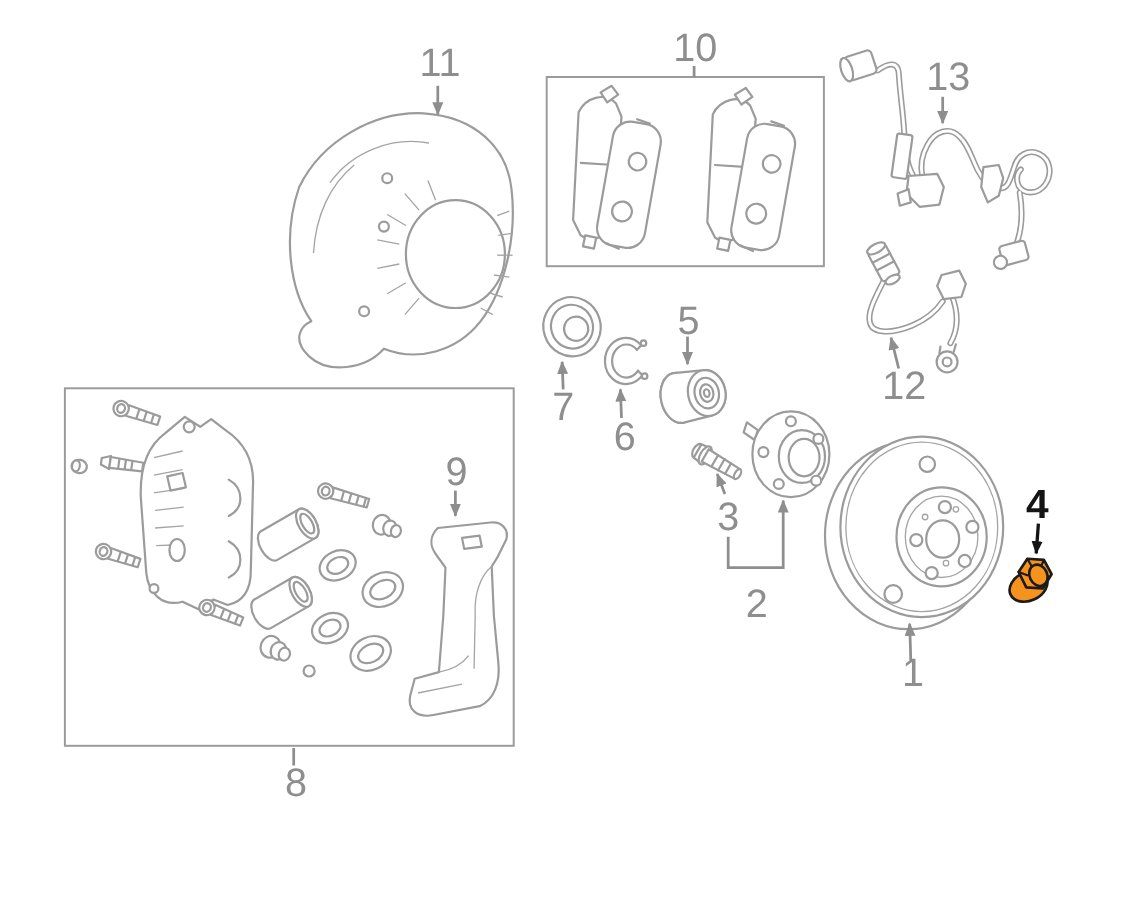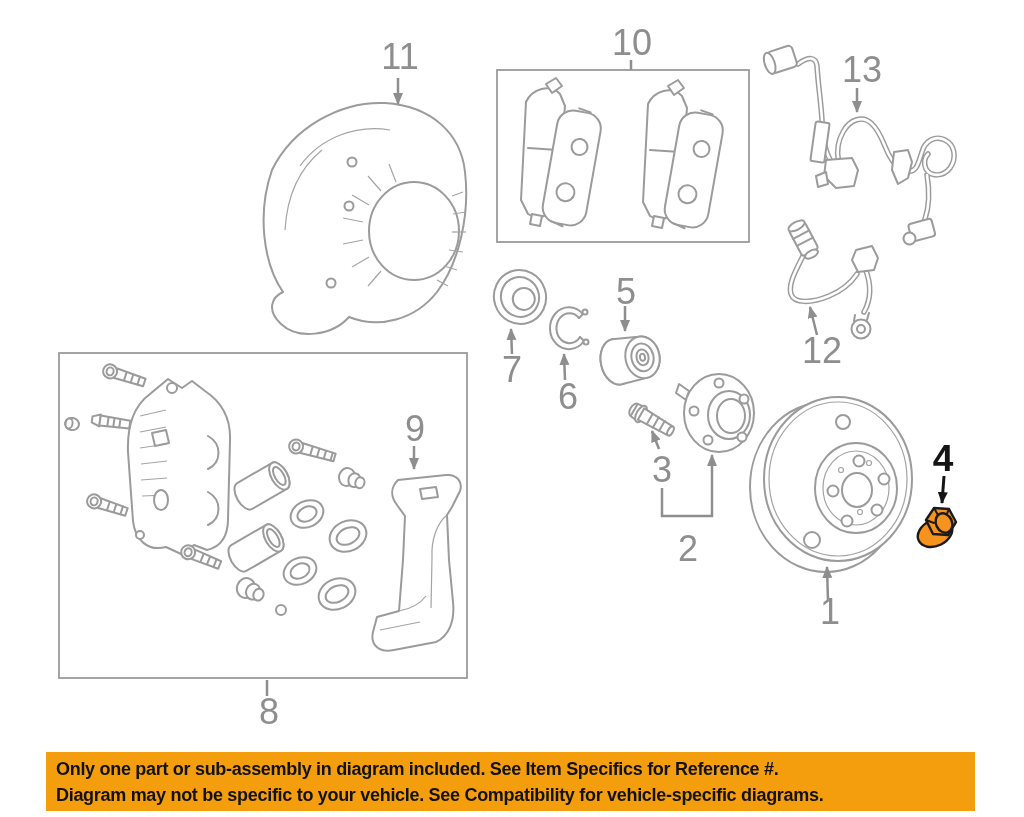--- a/index.html
+++ b/index.html
@@ -369,18 +369,14 @@
     <text class="lbl" x="512" y="382">7</text>
     <text class="lbl" x="269" y="724">8</text>
     <text class="lbl" x="415" y="441">9</text>
     <text class="lbl" x="632" y="55">10</text>
     <text class="lbl" x="400" y="69">11</text>
     <text class="lbl" x="822" y="363">12</text>
     <text class="lbl" x="862" y="82">13</text>
   </g>
 </svg>
 
-  <div class="banner">
-    <div>Only one part or sub-assembly in diagram included. See Item Specifics for Reference #.</div>
-    <div>Diagram may not be specific to your vehicle. See Compatibility for vehicle-specific diagrams.</div>
-  </div>
 
 </div>
 
 </body></html>

